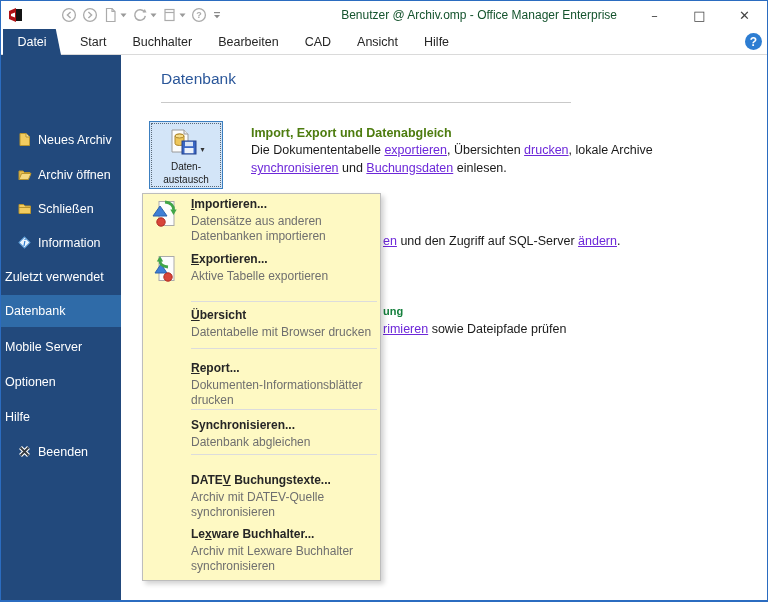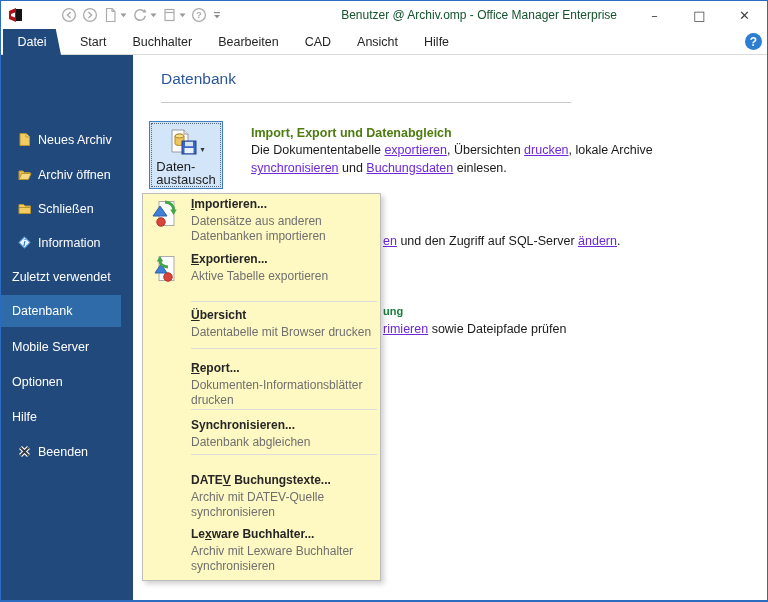--- a/index.html
+++ b/index.html
@@ -26,38 +26,38 @@
   .tab-datei { position:absolute; left:2px; top:0; width:58px; height:26px; background:#22497C;
                color:#fff; font-size:12.5px; display:flex; align-items:center; justify-content:center;
                clip-path:polygon(0 0, 91% 0, 100% 100%, 0 100%); }
   .tabs { position:absolute; left:66px; top:0; height:25px; display:flex; }
   .tab { padding:0 13px; display:flex; align-items:center; font-size:12.5px; color:#262626; }
   .tab-help { position:absolute; right:5px; top:4px; width:17px; height:17px; border-radius:50%;
               background:#2D7DD2; color:#fff; font-size:12px; font-weight:bold;
               display:flex; align-items:center; justify-content:center; }
 
   
-  .sidebar { position:absolute; left:0; top:54px; width:132px; bottom:0; background:#22497C; }
+  .sidebar { position:absolute; left:0; top:54px; width:120px; bottom:0; background:#22497C; }
   .side-item { position:absolute; left:0; width:120px; height:32px; color:#fff; font-size:12.5px;
-               display:flex; align-items:center; padding-left:11px; cursor:default; white-space:nowrap; }
+               display:flex; align-items:center; padding-left:4px; cursor:default; white-space:nowrap; }
   .side-item.has-icon { padding-left:37px; }
   .side-item .s-icon { position:absolute; left:16px; top:8px; width:15px; height:15px; }
   .side-item.selected { background:#2F6BA8; }
 
   
   .page-title { position:absolute; left:160px; top:69px; font-size:15.5px; color:#2B579A; }
   .rule { position:absolute; left:160px; top:101px; width:410px; height:1px; background:#C9C9C9; }
 
   .xchg-btn { position:absolute; left:148px; top:120px; width:74px; height:68px;
               background:#D3E5F8; border:1px solid #3C7FC0; outline:1px dotted #5a6a7a; outline-offset:-3px;
               display:flex; flex-direction:column; align-items:center; justify-content:flex-start;
               padding-top:4px; }
   .xchg-iconrow { display:flex; align-items:flex-end; gap:1px; height:32px; }
   .xchg-caret { font-size:8px; color:#333; line-height:8px; padding-bottom:4px; }
-  .xchg-label { font-size:13px; color:#1a1a1a; line-height:13px; text-align:left; margin-top:2px; }
+  .xchg-label { font-size:10px; color:#1a1a1a; line-height:13px; text-align:center; margin-top:2px; }
 
   .intro-heading { position:absolute; left:250px; top:125px; font-size:12.5px; font-weight:bold; color:#4d7c0f; }
   .body-text { font-size:12.5px; color:#1a1a1a; line-height:18px; }
   .intro-body { position:absolute; left:250px; top:140px; }
   a.link { color:#6d28d9; text-decoration:underline; cursor:pointer; }
 
   .frag-sql   { position:absolute; left:382px; top:232px; line-height:16px; }
   .frag-head  { position:absolute; left:382px; top:302px; font-size:11px; font-weight:bold; color:#15803d; line-height:16px; }
   .frag-reorg { position:absolute; left:382px; top:320px; line-height:16px; }
 

